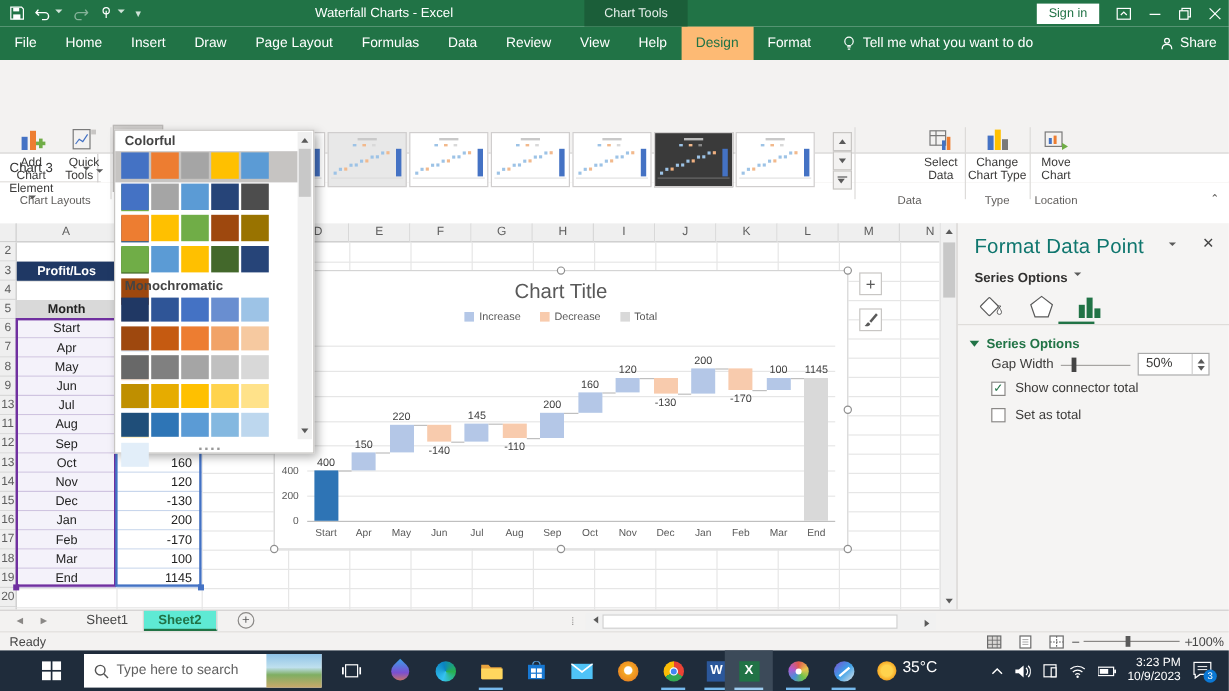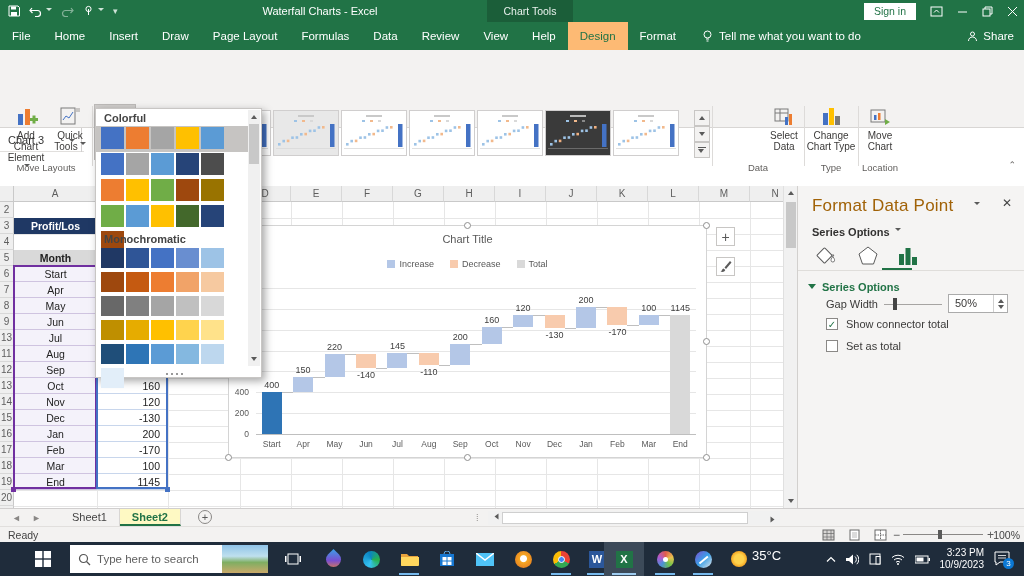--- a/index.html
+++ b/index.html
@@ -49,30 +49,30 @@
   .colhead,.rowhead { position:absolute; background:#efefef; color:#5e5e5e; font-size:10px; text-align:center; }
   .colhead { height:16px; line-height:16px; border-right:1px solid #d8d8d8; border-bottom:1px solid #c9c9c9; }
   .rowhead { width:14px; height:16px; line-height:16px; border-bottom:1px solid #d8d8d8; border-right:1px solid #c9c9c9; }
   .gl { position:absolute; background:#e6e6e6; }
   .cell { position:absolute; font-size:10.5px; color:#222; line-height:16px; }
   #grid-vscroll { position:absolute; left:783px; top:186px; width:14px; height:322px; background:#f1f1f1; border-left:1px solid #e0e0e0; z-index:2; }
   .vthumb { position:absolute; left:2px; width:10px; background:#c8c8c8; }
   .sbarrow { position:absolute; left:0; width:14px; height:14px; display:flex; align-items:center; justify-content:center; }
   
   #chart-obj { position:absolute; left:228px; top:225px; width:479px; height:233px; background:#fff; border:1px solid #d4d4d4; z-index:10; }
-  .c-title { position:absolute; left:0; top:7px; width:100%; text-align:center; font-size:11px; color:#595959; }
+  .c-title { position:absolute; left:0; top:7px; width:100%; text-align:center; font-size:17px; color:#595959; }
   #chart-legend { position:absolute; left:0; top:33px; width:100%; display:flex; justify-content:center; gap:16px; font-size:9px; color:#595959; }
   .leg-item { display:flex; align-items:center; gap:4px; }
   .leg-sq { width:8px; height:8px; display:inline-block; }
   #chart-plot { position:absolute; left:0; top:0; width:100%; height:100%; }
   .handle { position:absolute; width:7px; height:7px; background:#fff; border:1px solid #8f8f8f; border-radius:50%; z-index:11; }
   .chart-sidebtn { position:absolute; width:19px; height:19px; background:#fff; border:1px solid #c8c6c4; display:flex; align-items:center; justify-content:center; z-index:11; cursor:pointer; }
   
   #pane { position:absolute; left:797px; top:186px; width:227px; height:322px; background:#f5f4f3; border-left:1px solid #d2d0ce; z-index:3; font-size:11px; color:#3b3a39; }
-  .pane-title { position:absolute; left:14px; top:10px; font-size:17px; font-weight:300; color:#a16207; letter-spacing:.2px; }
+  .pane-title { position:absolute; left:14px; top:10px; font-size:17px; font-weight:300; color:#0f766e; letter-spacing:.2px; }
   .pane-x { position:absolute; right:12px; top:10px; color:#444; font-size:12px; cursor:pointer; }
   .pane-caret { position:absolute; right:44px; top:16px; cursor:pointer; }
   .sersel { position:absolute; left:14px; top:40px; font-weight:bold; font-size:11px; color:#323130; cursor:pointer; }
   .pane-icons { position:absolute; left:16px; top:58px; display:flex; gap:16px; }
   .pane-divider { position:absolute; left:0; top:84px; width:227px; height:1px; background:#dfddda; }
   .pane-tabsel { position:absolute; left:84px; top:82px; width:30px; height:2px; background:#217346; }
   .sec-head { position:absolute; left:10px; top:94px; color:#217346; font-weight:bold; font-size:11px; display:flex; gap:6px; align-items:center; cursor:pointer; }
   .tri-exp { width:0;height:0;border:4px solid transparent;border-top:5px solid #217346; margin-top:4px; }
   .gap-label { position:absolute; left:28px; top:112px; }
   .slider-track { position:absolute; left:86px; top:118px; width:58px; height:1px; background:#a6a4a2; }
@@ -88,21 +88,21 @@
   .swrow.selrow { background:#c6c4c2; }
   .sw { display:inline-block; width:23px; height:22px; margin-right:2px; cursor:pointer; }
   .swrow.mono { height:24px; }
   .swrow.mono .sw { height:20px; }
   .cm-scroll { position:absolute; right:1px; top:1px; width:12px; height:256px; background:#f0f0f0; }
   .cm-grip { position:absolute; left:70px; bottom:2px; display:flex; gap:3px; }
   .grip-dot { width:2px; height:2px; background:#999; }
   
   #sheetbar { position:absolute; left:0; top:508px; width:1024px; height:18px; background:#f3f2f1; border-top:1px solid #d0cece; z-index:4; font-size:11px; }
   .stab { display:inline-block; height:17px; line-height:17px; padding:0 12px; color:#444; border-right:1px solid #d8d6d4; cursor:pointer; }
-  .stab.active { background:#fef9c3; color:#217346; font-weight:bold; border-bottom:2px solid #217346; }
+  .stab.active { background:#5eead4; color:#217346; font-weight:bold; border-bottom:2px solid #217346; }
   .hscroll { position:absolute; left:488px; top:2px; width:292px; height:14px; background:#f1f1f1; }
   .hthumb { position:absolute; left:14px; top:1px; width:246px; height:12px; background:#fff; border:1px solid #cfcfcf; }
   #statusbar { position:absolute; left:0; top:526px; width:1024px; height:16px; background:#f3f2f1; border-top:1px solid #e1dfdd; z-index:4; font-size:10.5px; color:#444; }
   .zoomtrack { position:absolute; left:903px; top:7px; width:80px; height:1px; background:#8a8886; }
   .zoomthumb { position:absolute; left:938px; top:3px; width:4px; height:9px; background:#5a5a5a; }
   
   #taskbar { position:absolute; left:0; top:542px; width:1024px; height:34px; background:#1f2c3b; z-index:50; }
   .tb-ico { position:absolute; top:4px; width:26px; height:26px; display:flex; align-items:center; justify-content:center; cursor:pointer; }
   .runline { position:absolute; top:31px; width:20px; height:2px; background:#76b9ed; }
   .searchbox { position:absolute; left:70px; top:3px; width:198px; height:28px; background:#fff; display:flex; align-items:center; z-index:1; cursor:text; }
@@ -214,21 +214,21 @@
     <div class="bicon">
         <svg width="24" height="24" viewBox="0 0 24 24">
           <rect x="3" y="3" width="14" height="16" fill="none" stroke="#7a7a7a"></rect>
           <path d="M5 15l3-4 3 2 4-6" fill="none" stroke="#4472C4"></path>
           <rect x="18" y="3" width="4" height="4" fill="#c8c6c4"></rect>
         </svg>
       </div>
     <span>Quick</span><br>
     <span>Tools</span><span class="caret-dn"></span>
   </div>
-  <div class="glabel" style="left:0;width:92px">Move Layouts</div>
+  <div class="glabel" style="left:0;width:92px">Chart Layouts</div>
   <div class="vsep" style="left:92px"></div>
 
   <div class="bigbtn pressed" style="left:94px;width:42px">
     <div class="bicon">
         <svg width="22" height="22" viewBox="0 0 22 22">
           <circle cx="7" cy="6" r="3.2" fill="#4472C4"></circle>
           <circle cx="16" cy="5.5" r="2.8" fill="#70AD47"></circle>
           <circle cx="6" cy="15" r="2.8" fill="#ED7D31"></circle>
           <circle cx="15" cy="15.5" r="3" fill="#5B9BD5"></circle>
         </svg>

